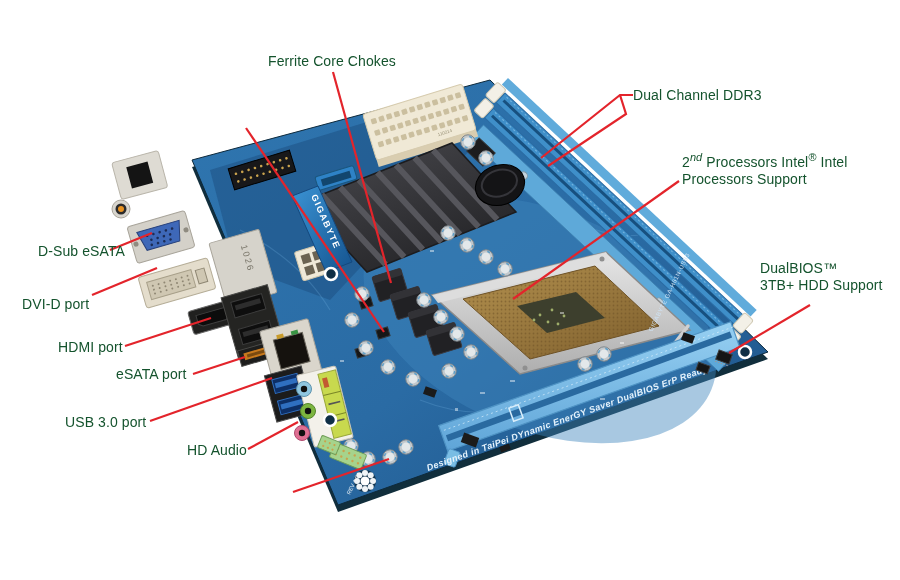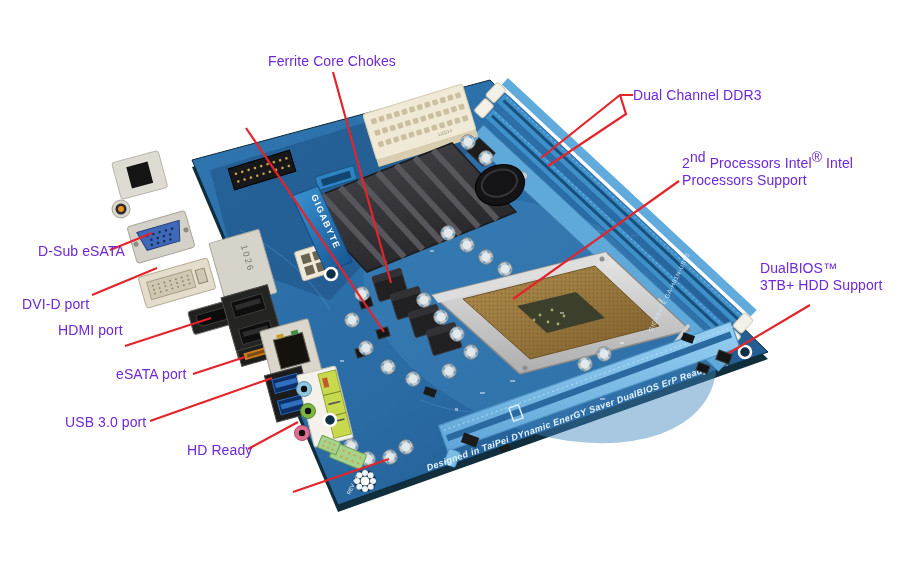--- a/index.html
+++ b/index.html
@@ -1,21 +1,21 @@
 <!DOCTYPE html>
 <html><head>
 <meta charset="utf-8">
 <style>
   html,body{margin:0;padding:0;background:#fff;}
   #stage{position:relative;width:900px;height:580px;background:#ffffff;overflow:hidden;
          font-family:"Liberation Sans",sans-serif;}
   #board-svg{position:absolute;left:0;top:0;}
-  .co{position:absolute;font-size:14px;line-height:17px;color:#6d28d9;white-space:nowrap;
+  .co{position:absolute;font-size:14px;line-height:17px;color:#14532d;white-space:nowrap;
       letter-spacing:0.1px;}
-  .co sup{font-size:14px;}
+  .co sup{font-size:11px;font-style:italic;}
 </style>
 </head>
 <body>
 
 <div id="stage">
 
 <svg id="board-svg" width="900" height="580" viewBox="0 0 900 580">
   <defs>
     <linearGradient id="gPCB" x1="0" y1="0" x2="1" y2="1">
       <stop offset="0" stop-color="#2f76b0"></stop>
@@ -599,18 +599,18 @@
     <line x1="293" y1="492" x2="389" y2="459"></line>
   </g>
 </svg>
 
 <div class="co" style="left:268px;top:53px">Ferrite Core Chokes</div>
 <div class="co" style="left:633px;top:87px">Dual Channel DDR3</div>
 <div class="co" style="left:682px;top:149px"><span>2</span><sup>nd</sup><span> Processors Intel</span><sup>®</sup><span> Intel</span><br><span>Processors Support</span></div>
 <div class="co" style="left:760px;top:260px"><span>DualBIOS™</span><br><span>3TB+ HDD Support</span></div>
 <div class="co" style="left:38px;top:243px">D-Sub eSATA</div>
 <div class="co" style="left:22px;top:296px">DVI-D port</div>
-<div class="co" style="left:58px;top:322px">HDMI port</div>
+<div class="co" style="left:58px;top:339px">HDMI port</div>
 <div class="co" style="left:116px;top:366px">eSATA port</div>
 <div class="co" style="left:65px;top:414px">USB 3.0 port</div>
-<div class="co" style="left:187px;top:442px">HD Ready</div>
+<div class="co" style="left:187px;top:442px">HD Audio</div>
 
 </div>
 
 </body></html>

